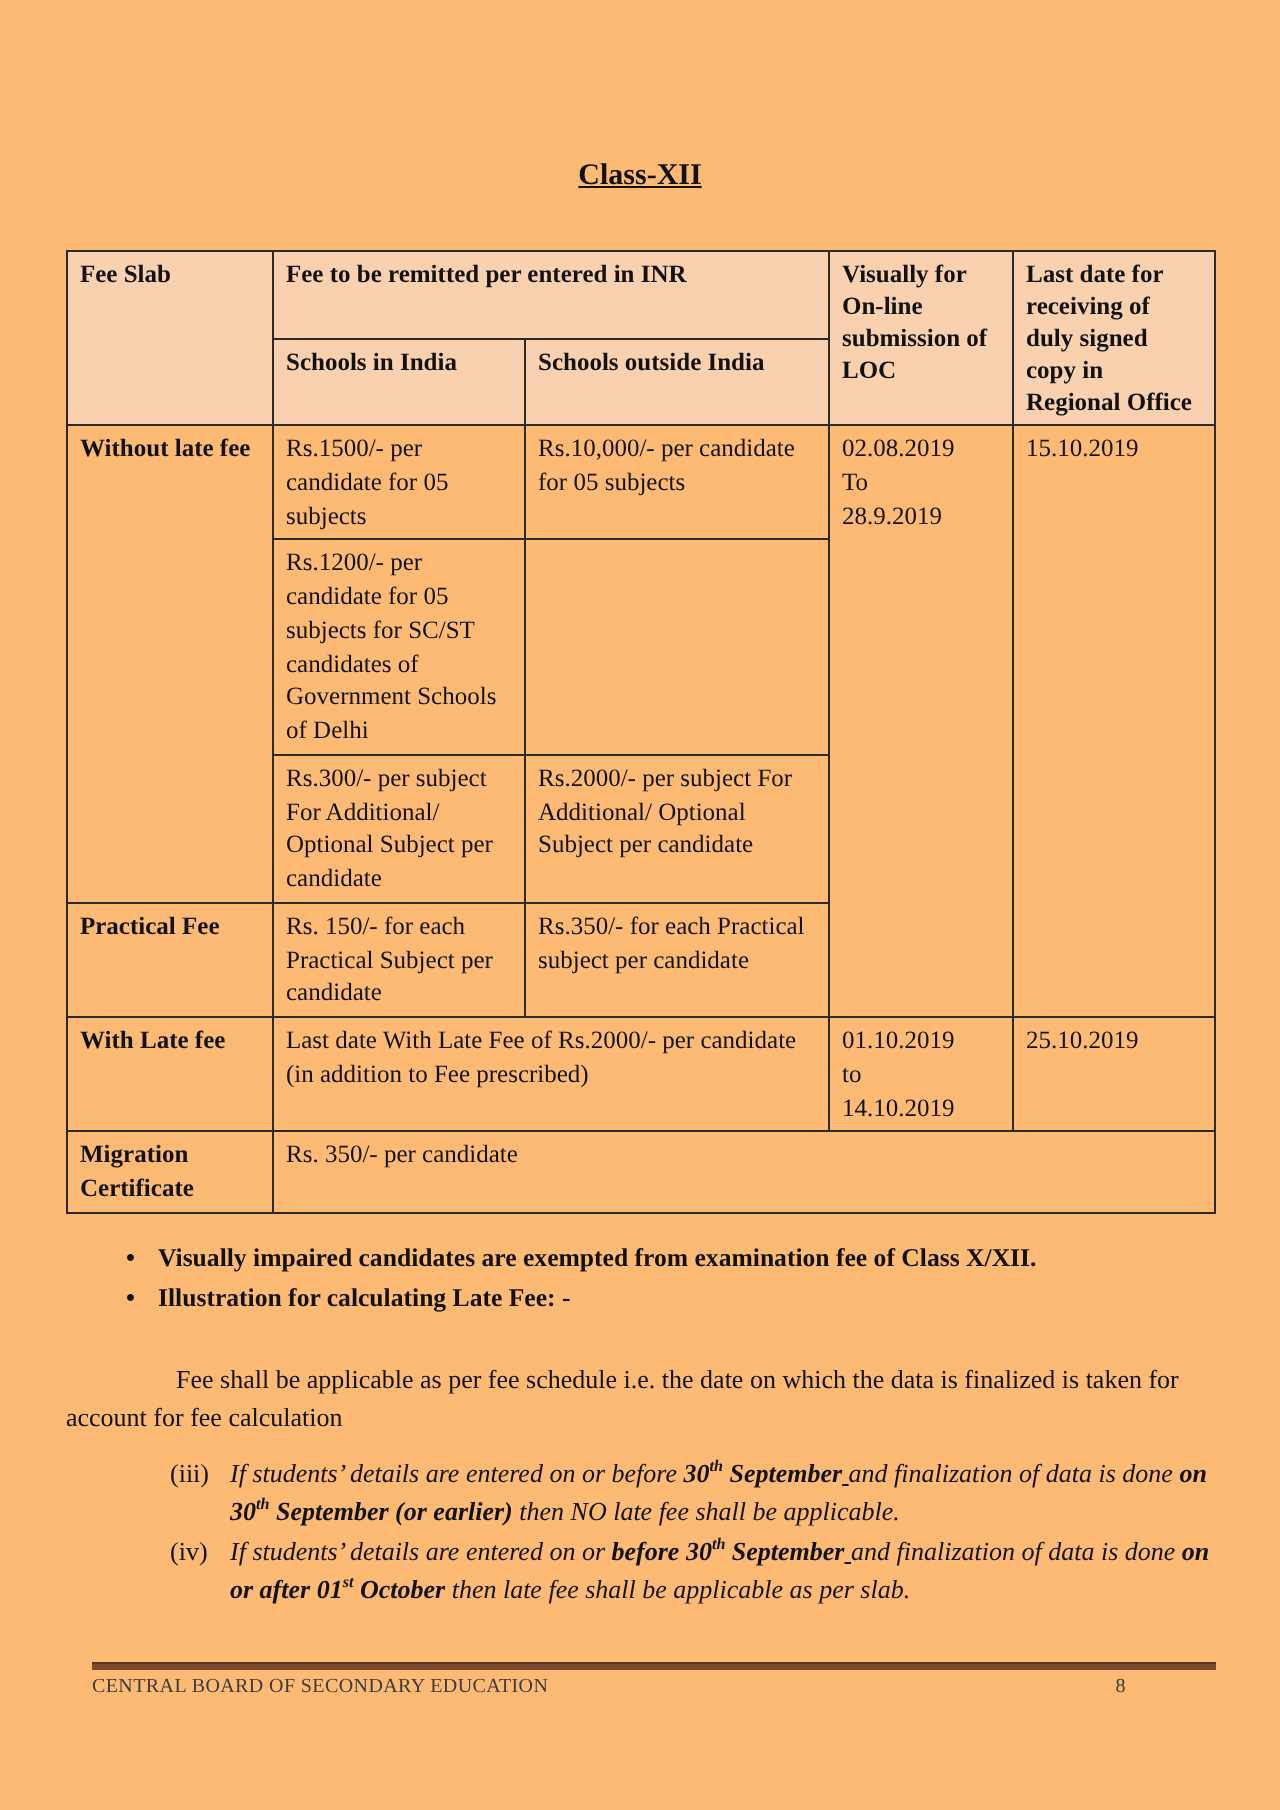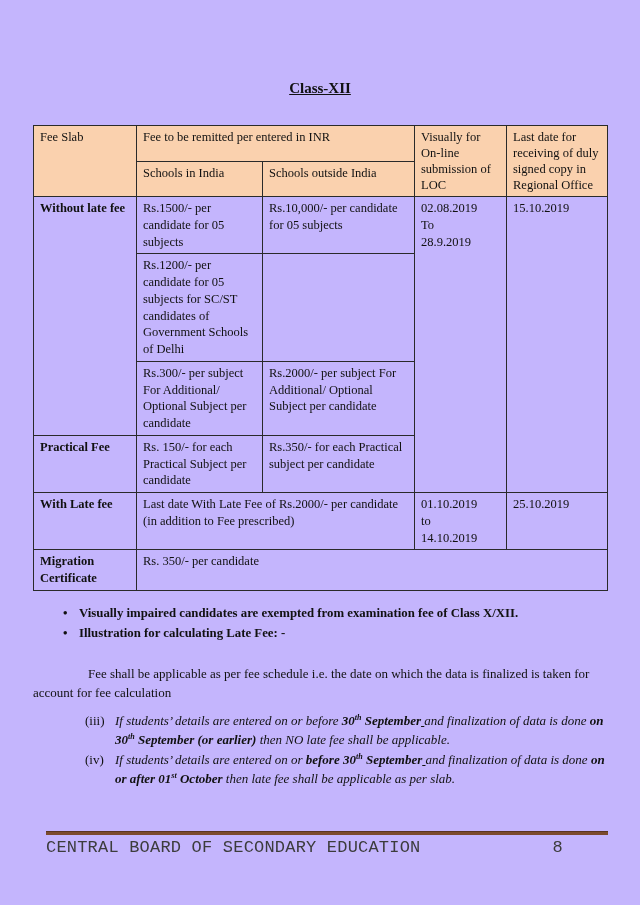--- a/index.html
+++ b/index.html
@@ -2,21 +2,21 @@
 <html><head>
 <meta charset="utf-8">
 <style>
   * { margin: 0; padding: 0; box-sizing: border-box; }
   html, body { background: #ffffff; }
   .page {
     position: relative;
     width: 640px;
     height: 905px;
     margin: 0 auto;
-    background: #c4b5fd;
+    background: #fdba74;
     font-family: "Liberation Serif", serif;
     color: #111111;
     overflow: hidden;
   }
   .doc-title {
     margin-top: 80px;
     text-align: center;
     font-size: 15px;
     font-weight: bold;
     text-decoration: underline;
@@ -33,21 +33,21 @@
   }
   table.fee-table th, table.fee-table td {
     border: 1px solid #2a2a2a;
     padding: 3px 6px;
     vertical-align: top;
     text-align: left;
     overflow: hidden;
   }
   table.fee-table th {
     background: #FAD1AE;
-    font-weight: normal;
+    font-weight: bold;
     line-height: 1.28;
   }
   th.center { text-align: center; }
   td.bold { font-weight: bold; }
   td.mid { vertical-align: middle; text-align: center; }
   tr.hr1 { height: 35px; }
   tr.hr2 { height: 35px; padding-left: 48px; }
   tr.r1 { height: 53px; }
   tr.r2 { height: 104px; }
   tr.r3 { height: 68px; }
@@ -68,22 +68,22 @@
   .b { font-weight: bold; }
   sup.sp { vertical-align: super; font-size: 0.62em; font-weight: bold; line-height: 0; }
   .usp { text-decoration: underline; }
 
   .footer { position: absolute; left: 46px; top: 831px; width: 562px; }
   .footer-rule { height: 4px; background: #7B4A2D; border-top: 1px solid #5a3520; }
   .footer-row {
     margin-top: 3px;
     display: flex;
     justify-content: space-between;
-    font-family: Liberation Mono, monospace;
-    font-size: 17px;
+    font-family: Liberation Serif, serif;
+    font-size: 10px;
     color: #3c3c3c;
     letter-spacing: 0.2px;
     align-items: center;
   }
   .footer-page { padding-right: 45px; }
 </style>
 </head>
 <body>
 
 <div class="page">

